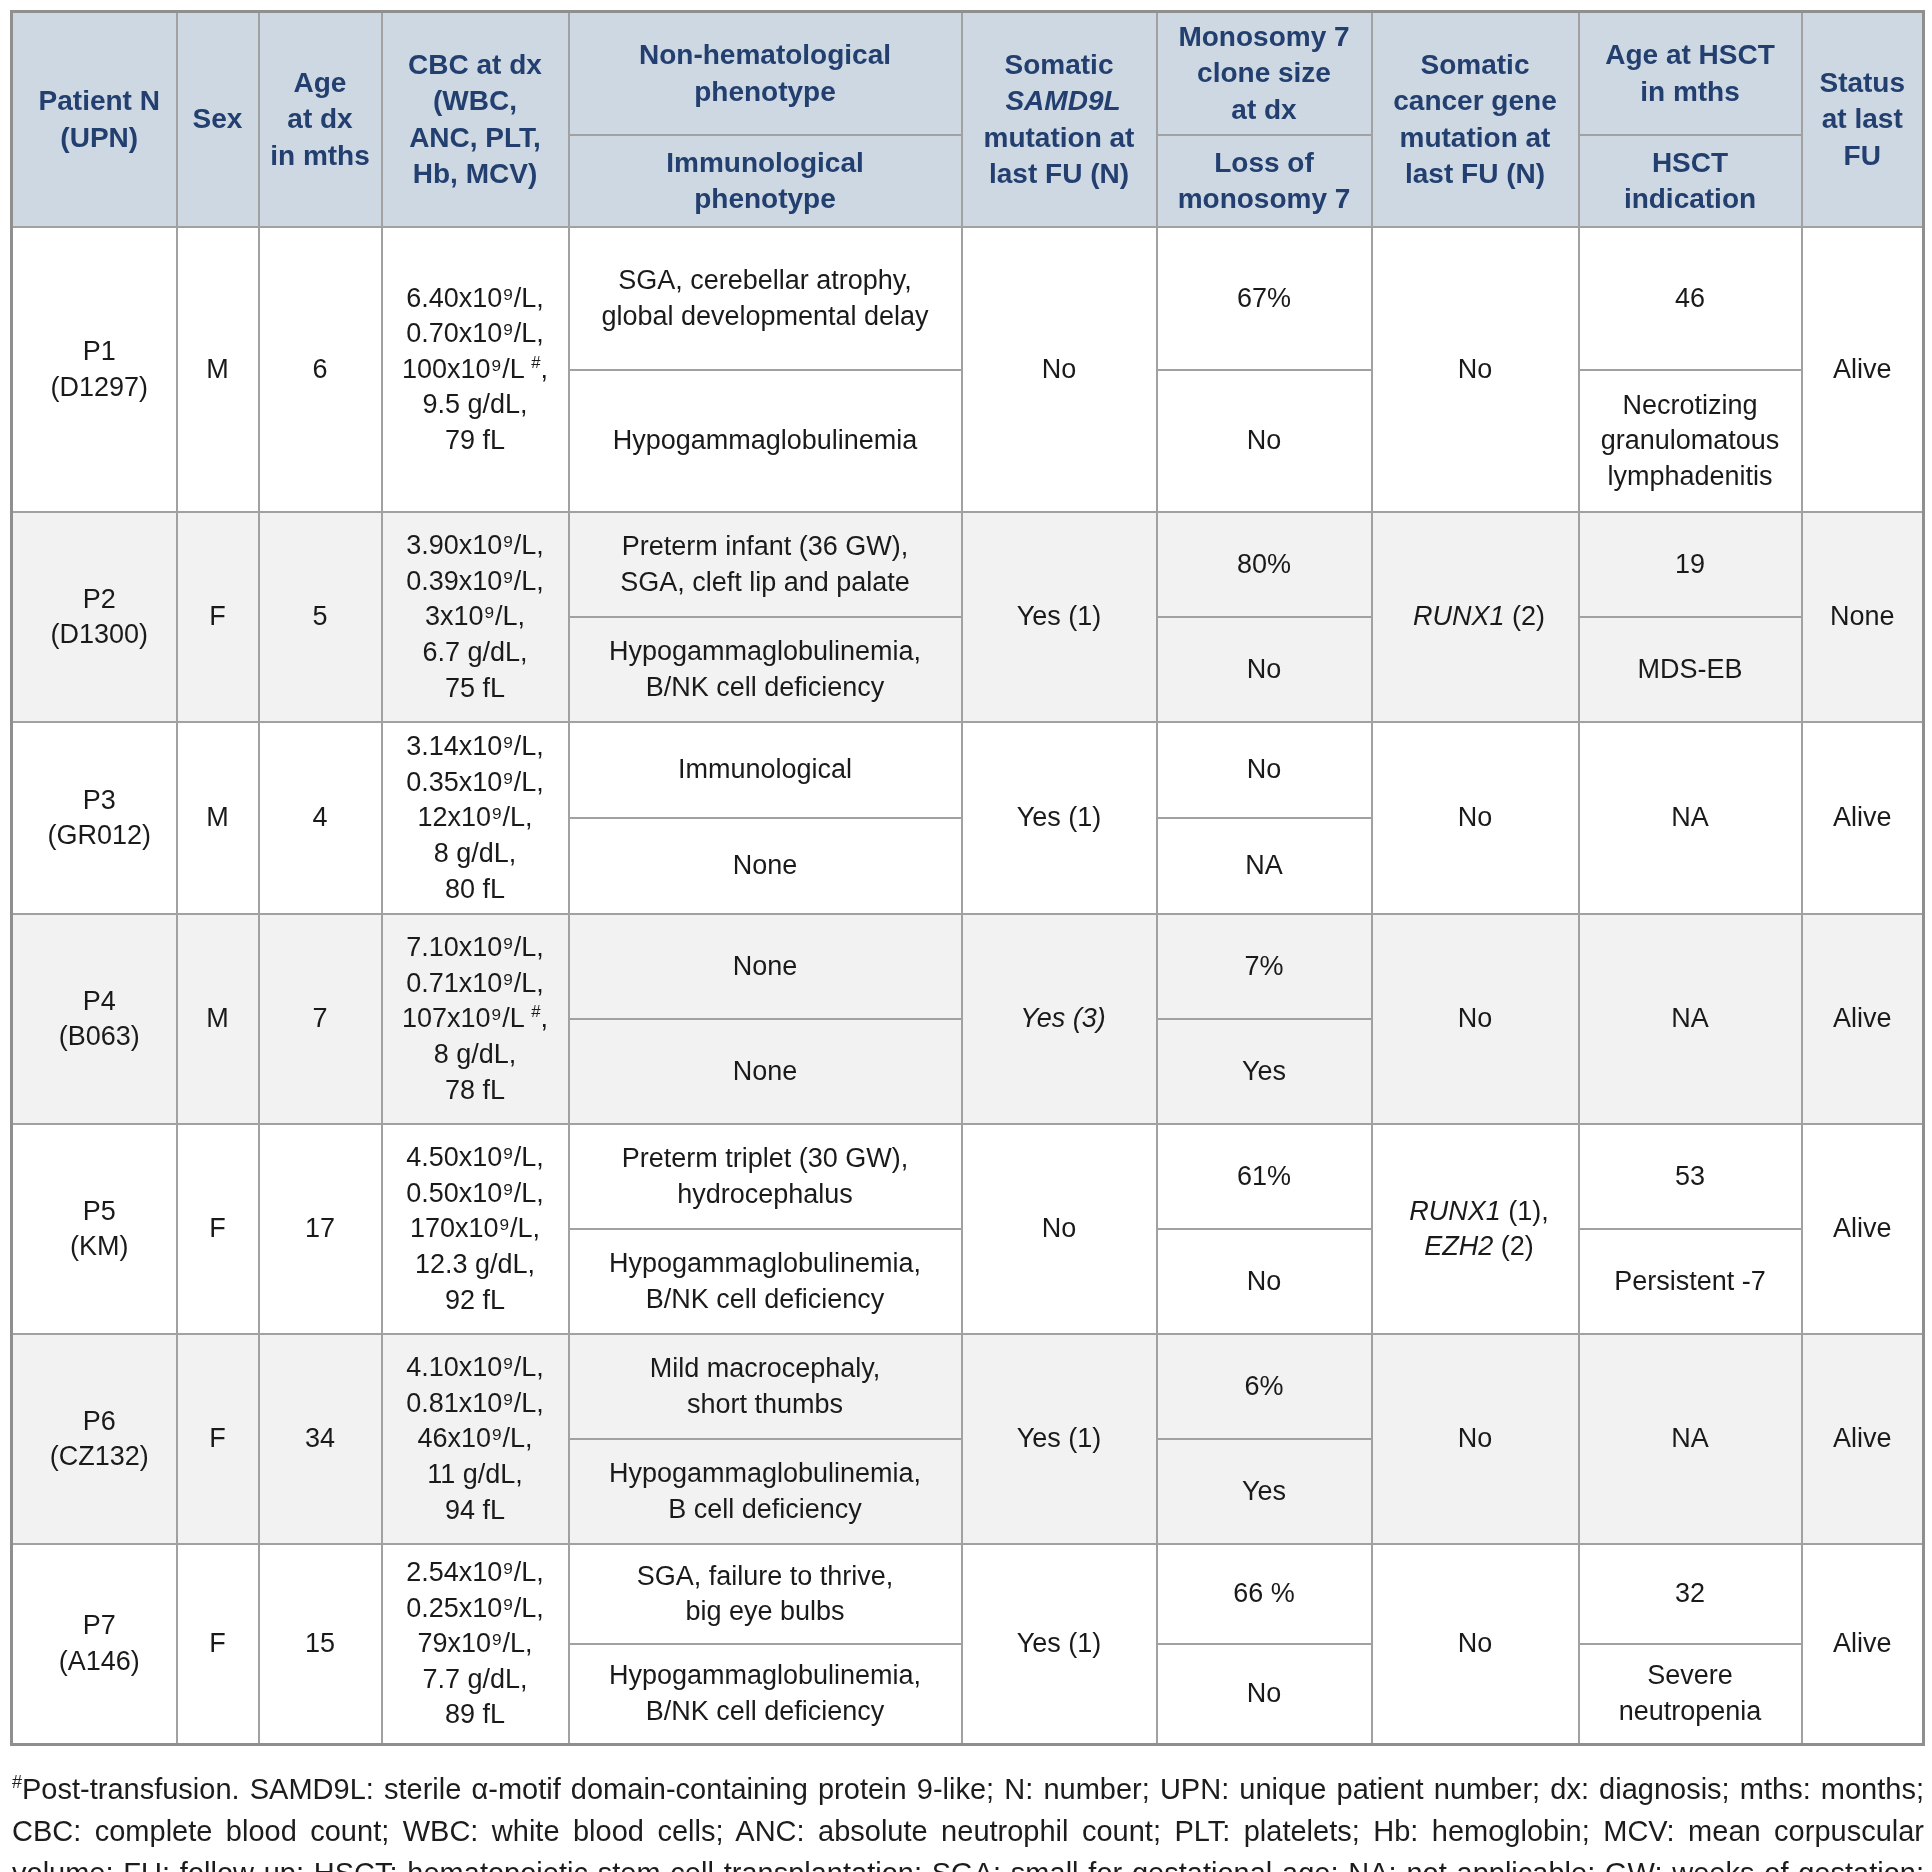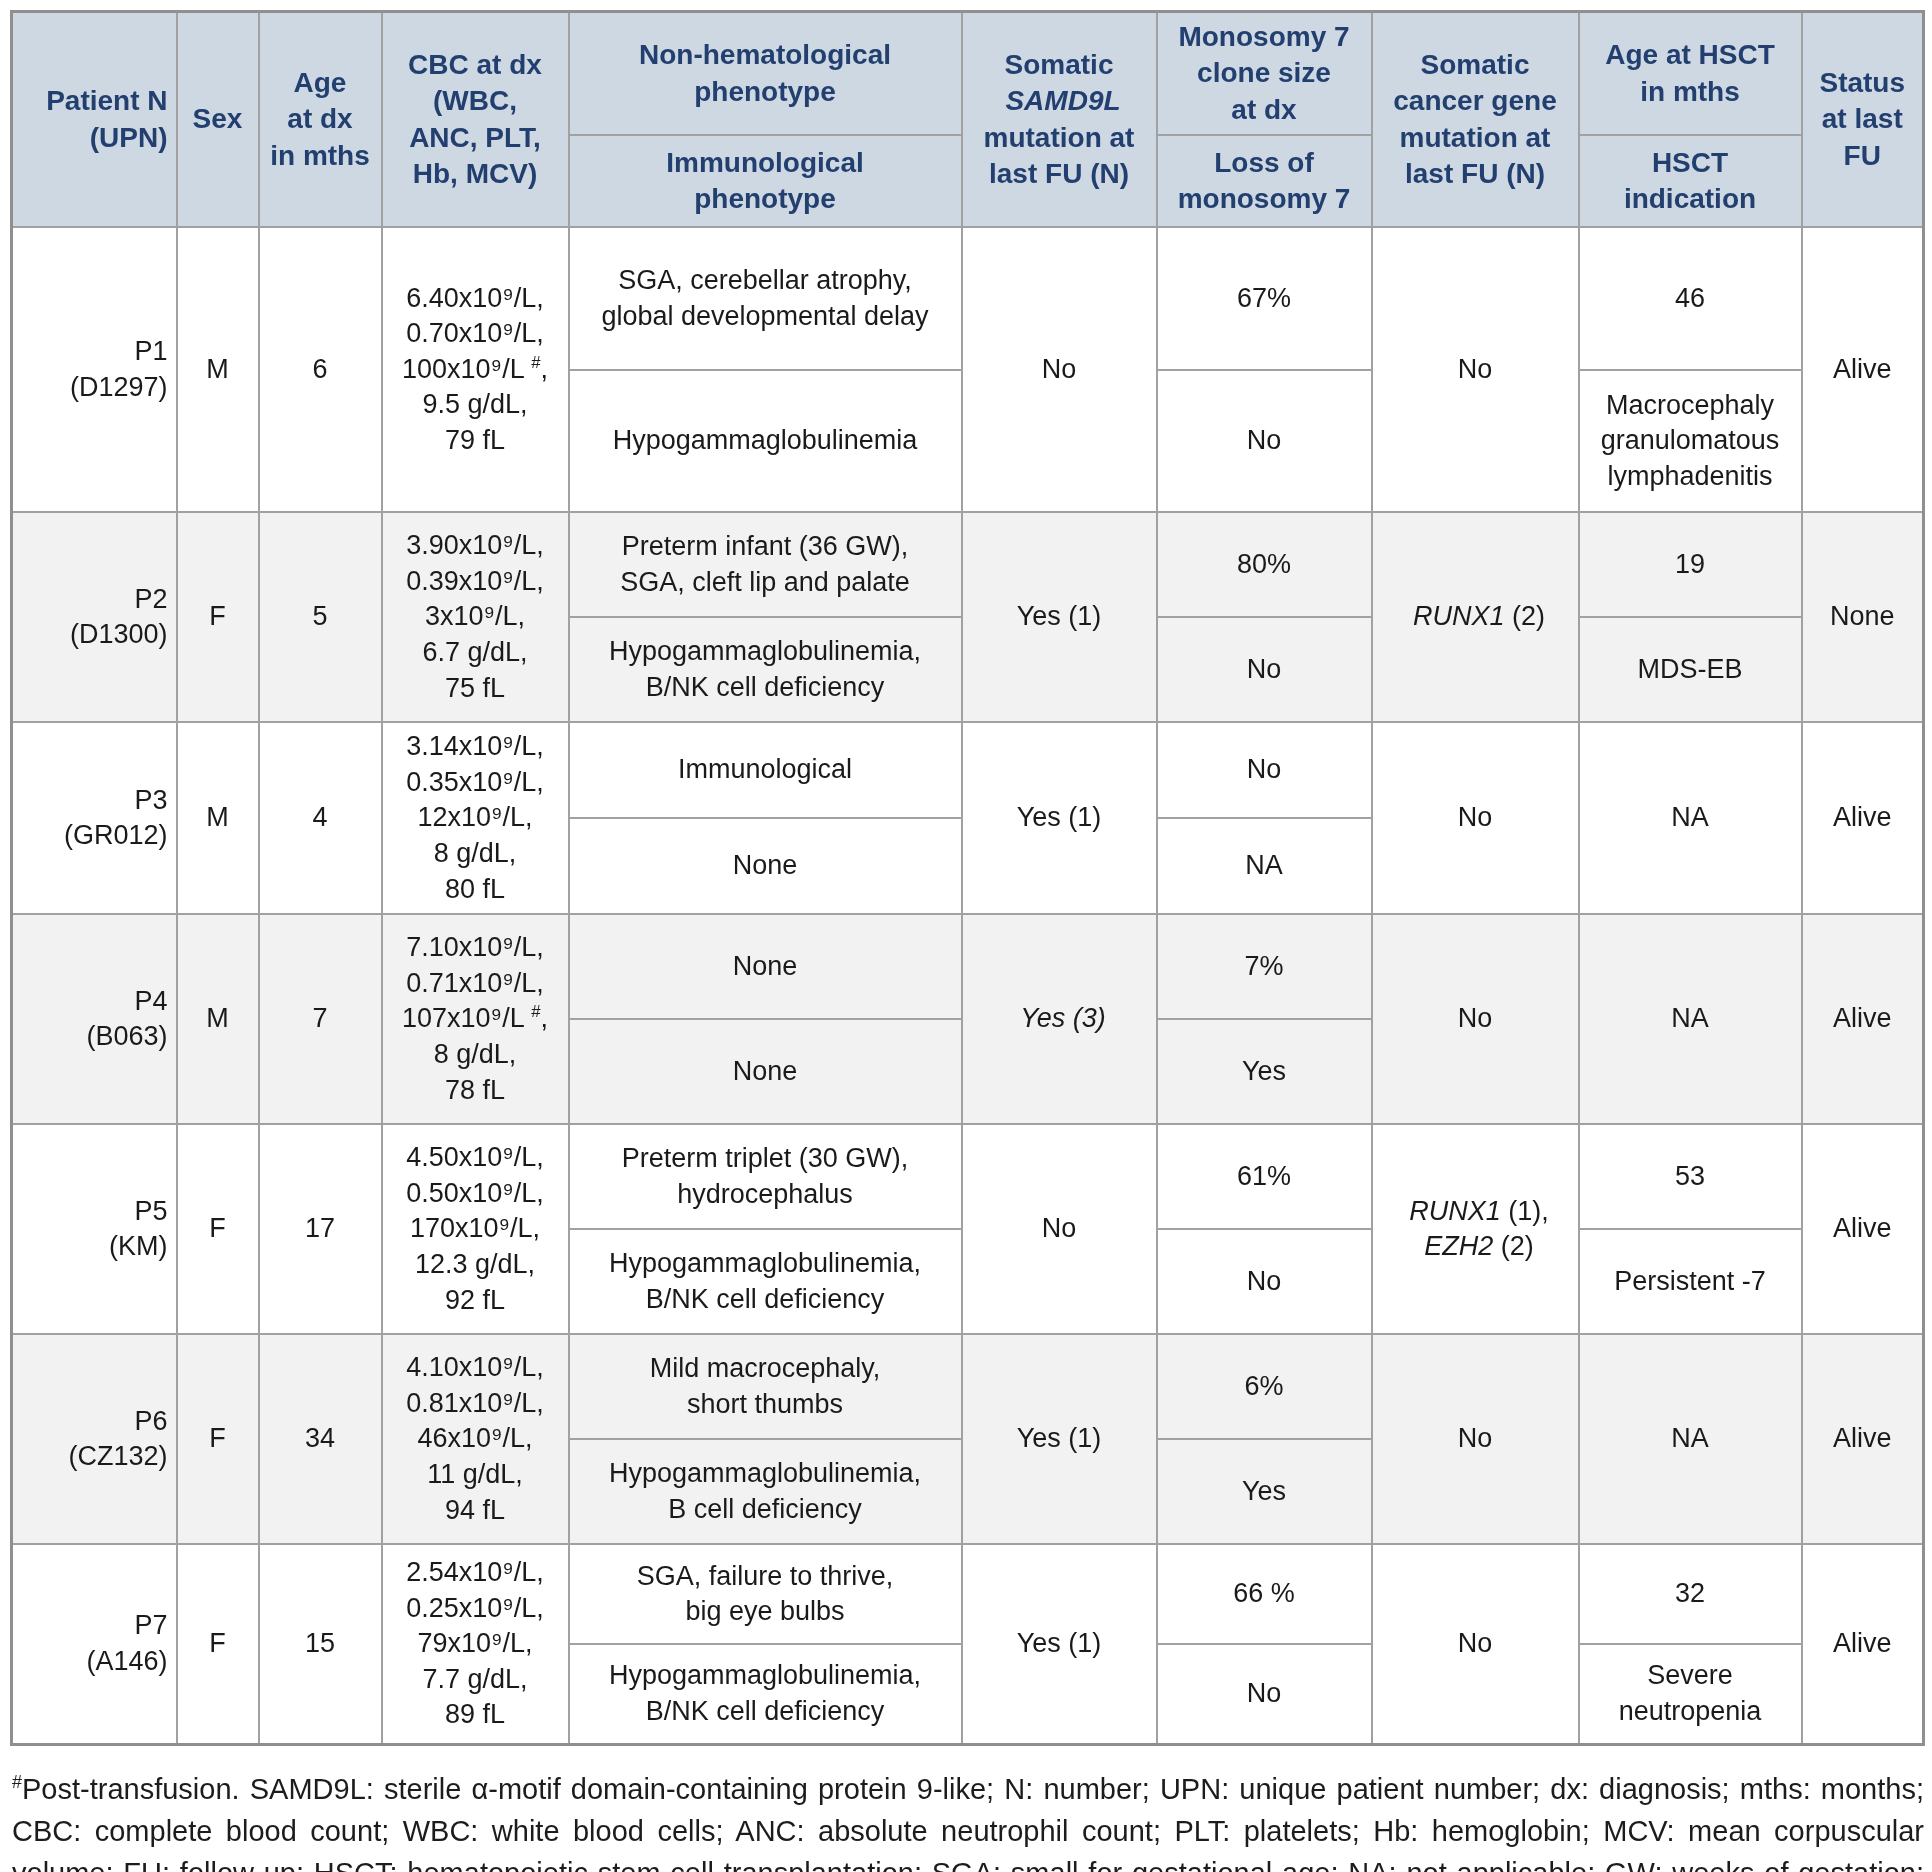--- a/index.html
+++ b/index.html
@@ -31,21 +31,21 @@
     line-height: 1.32;
   }
   thead th {
     background: #cdd8e2;
     color: #223f6f;
     font-weight: bold;
     font-size: 28px;
     line-height: 1.3;
   }
   th.left, td.left {
-    text-align: right;
+    text-align: center;
     padding-left: 18px;
   }
   tbody tr.alt td { background: #f2f2f2; }
   tbody tr td { background: #ffffff; }
   tbody tr.alt td { background: #f2f2f2; }
   .it { font-style: italic; margin-left: 8px; }
   sup { font-size: 0.62em; line-height: 0; }
   
   .h93  { height: 93px; }
   .h92  { height: 92px; }
@@ -136,21 +136,21 @@
 global developmental delay</td>
         <td rowspan="2">No</td>
         <td>67%</td>
         <td rowspan="2">No</td>
         <td>46</td>
         <td rowspan="2">Alive</td>
       </tr>
       <tr class="h142">
         <td>Hypogammaglobulinemia</td>
         <td>No</td>
-        <td>Macrocephaly
+        <td>Necrotizing
 granulomatous
 lymphadenitis</td>
       </tr>
 
       <tr class="h105 alt">
         <td rowspan="2" class="left">P2
 (D1300)</td>
         <td rowspan="2">F</td>
         <td rowspan="2">5</td>
         <td rowspan="2">3.90x10⁹/L,

